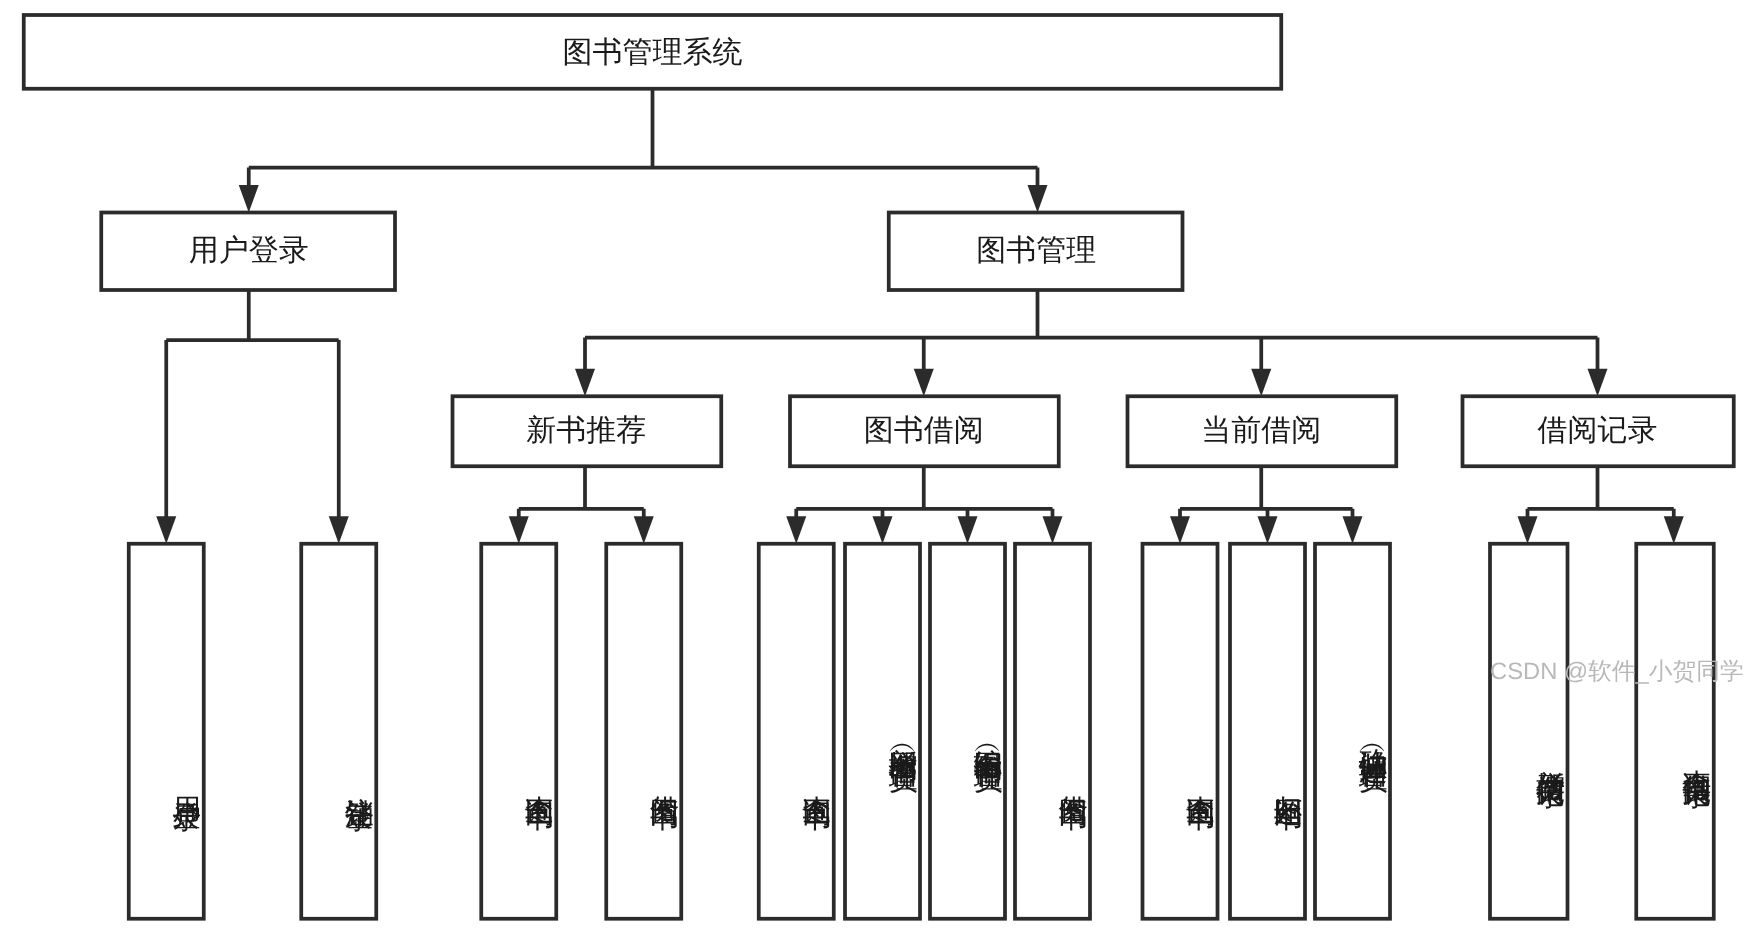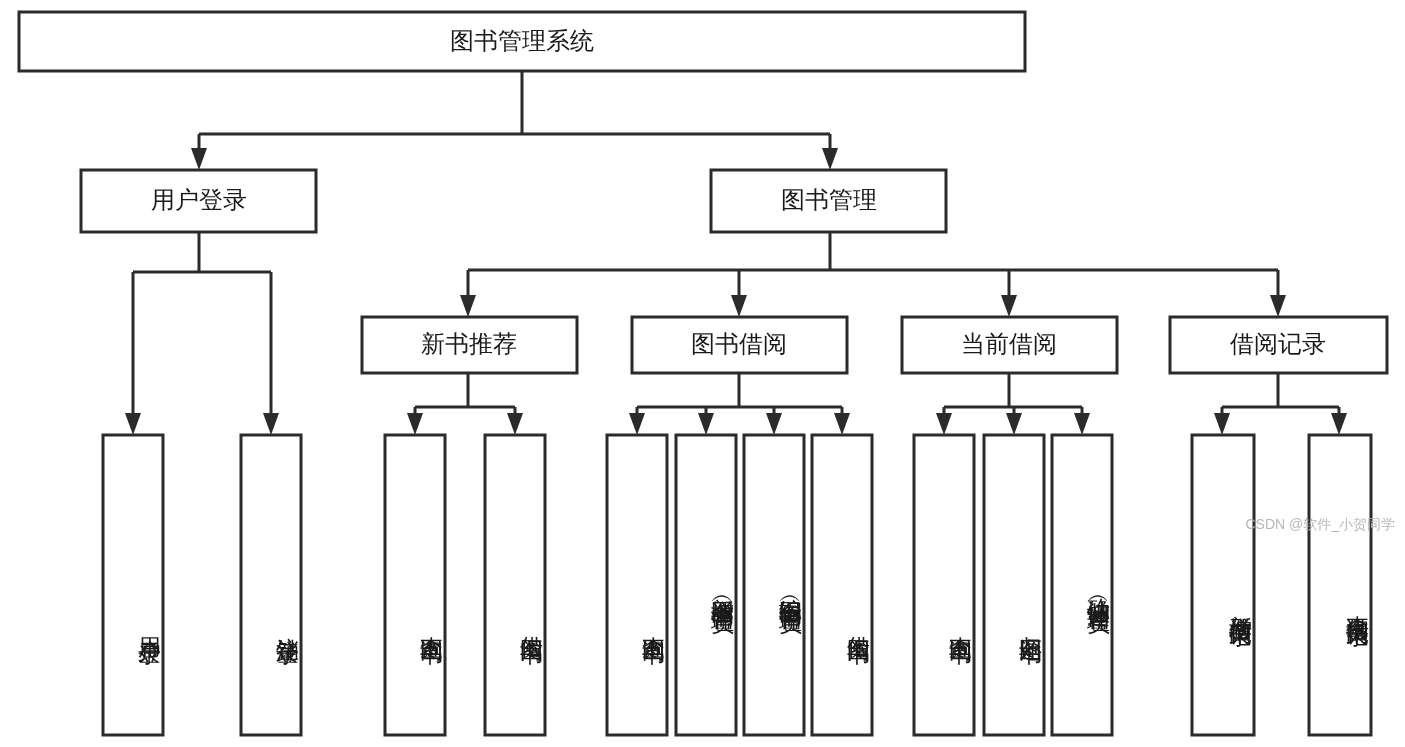--- a/index.html
+++ b/index.html
@@ -61,23 +61,23 @@
     display: flex;
     align-items: flex-start;
     justify-content: center;
     letter-spacing: 2px;
     pointer-events: none;
     user-select: none;
   }
   .watermark {
     position: absolute;
     right: 10px;
-    bottom: 20px;
-    font-family: "Liberation Sans", "DejaVu Sans", sans-serif;
-    font-size: 14px;
+    bottom: 4px;
+    font-family: "Liberation Sans", "DejaVu Sans", sans-serif;
+    font-size: 19px;
     color: #b8b8b8;
     white-space: nowrap;
     user-select: none;
   }
 </style>
 </head>
 <body>
 
 <div id="diagram-root">
 

